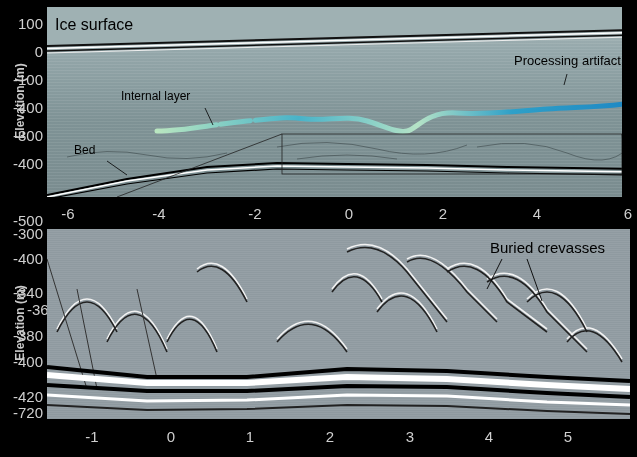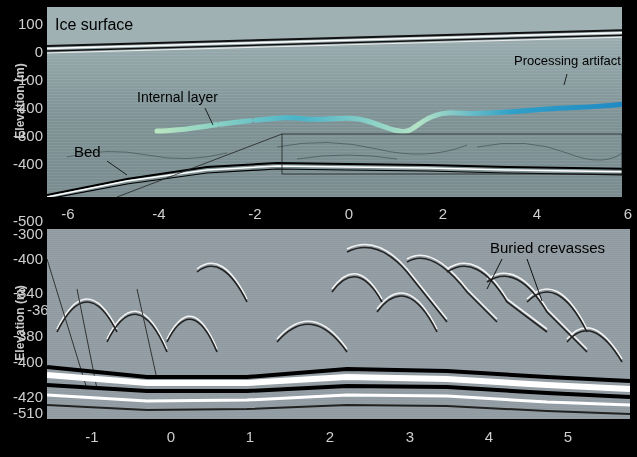--- a/index.html
+++ b/index.html
@@ -82,35 +82,35 @@
 
     <rect x="235" y="127" width="340" height="40" fill="none" stroke="#222" stroke-width="0.8"></rect>
     <line x1="235" y1="127" x2="70" y2="190" stroke="#222" stroke-width="0.8"></line>
     <line x1="575" y1="127" x2="583" y2="190" stroke="#222" stroke-width="0.8"></line>
 
     <line x1="158" y1="101" x2="166" y2="118" stroke="#000" stroke-width="0.8"></line>
     <line x1="520" y1="67" x2="517" y2="78" stroke="#000" stroke-width="0.8"></line>
     <line x1="60" y1="154" x2="80" y2="168" stroke="#000" stroke-width="0.8"></line>
   </svg>
   <div class="annot" style="left:8px; top:9px; font-size:16px;">Ice surface</div>
-  <div class="annot" style="left:90px; top:82px; font-size:14px;">Internal layer</div>
+  <div class="annot" style="left:74px; top:82px; font-size:12px;">Internal layer</div>
   <div class="annot" style="left:467px; top:46px; font-size:13px;">Processing artifact</div>
-  <div class="annot" style="left:27px; top:136px; font-size:15px;">Bed</div>
+  <div class="annot" style="left:27px; top:136px; font-size:12px;">Bed</div>
 </div>
 
 <div class="ylab" style="left:-30px; top:316px; width:100px; text-align:center;">Elevation (m)</div>
 <div id="p2-yticks">
     <div class="tick ytick" style="left: 3px; top: 225px;">-300</div>
     <div class="tick ytick" style="left: 3px; top: 250px;">-400</div>
     <div class="tick ytick" style="left: 3px; top: 284px;">-340</div>
     <div class="tick ytick" style="left: 17px; top: 301px;">-360</div>
     <div class="tick ytick" style="left: 3px; top: 327px;">-380</div>
     <div class="tick ytick" style="left: 3px; top: 353px;">-400</div>
     <div class="tick ytick" style="left: 3px; top: 388px;">-420</div>
-    <div class="tick ytick" style="left: 3px; top: 404px;">-510</div>
+    <div class="tick ytick" style="left: 3px; top: 404px;">-720</div>
   </div>
 <div id="p2-xticks">
     <div class="tick xtick" style="left: 80px; top: 428px;">-1</div>
     <div class="tick xtick" style="left: 159px; top: 428px;">0</div>
     <div class="tick xtick" style="left: 238px; top: 428px;">1</div>
     <div class="tick xtick" style="left: 318px; top: 428px;">2</div>
     <div class="tick xtick" style="left: 398px; top: 428px;">3</div>
     <div class="tick xtick" style="left: 477px; top: 428px;">4</div>
     <div class="tick xtick" style="left: 556px; top: 428px;">5</div>
   </div>

